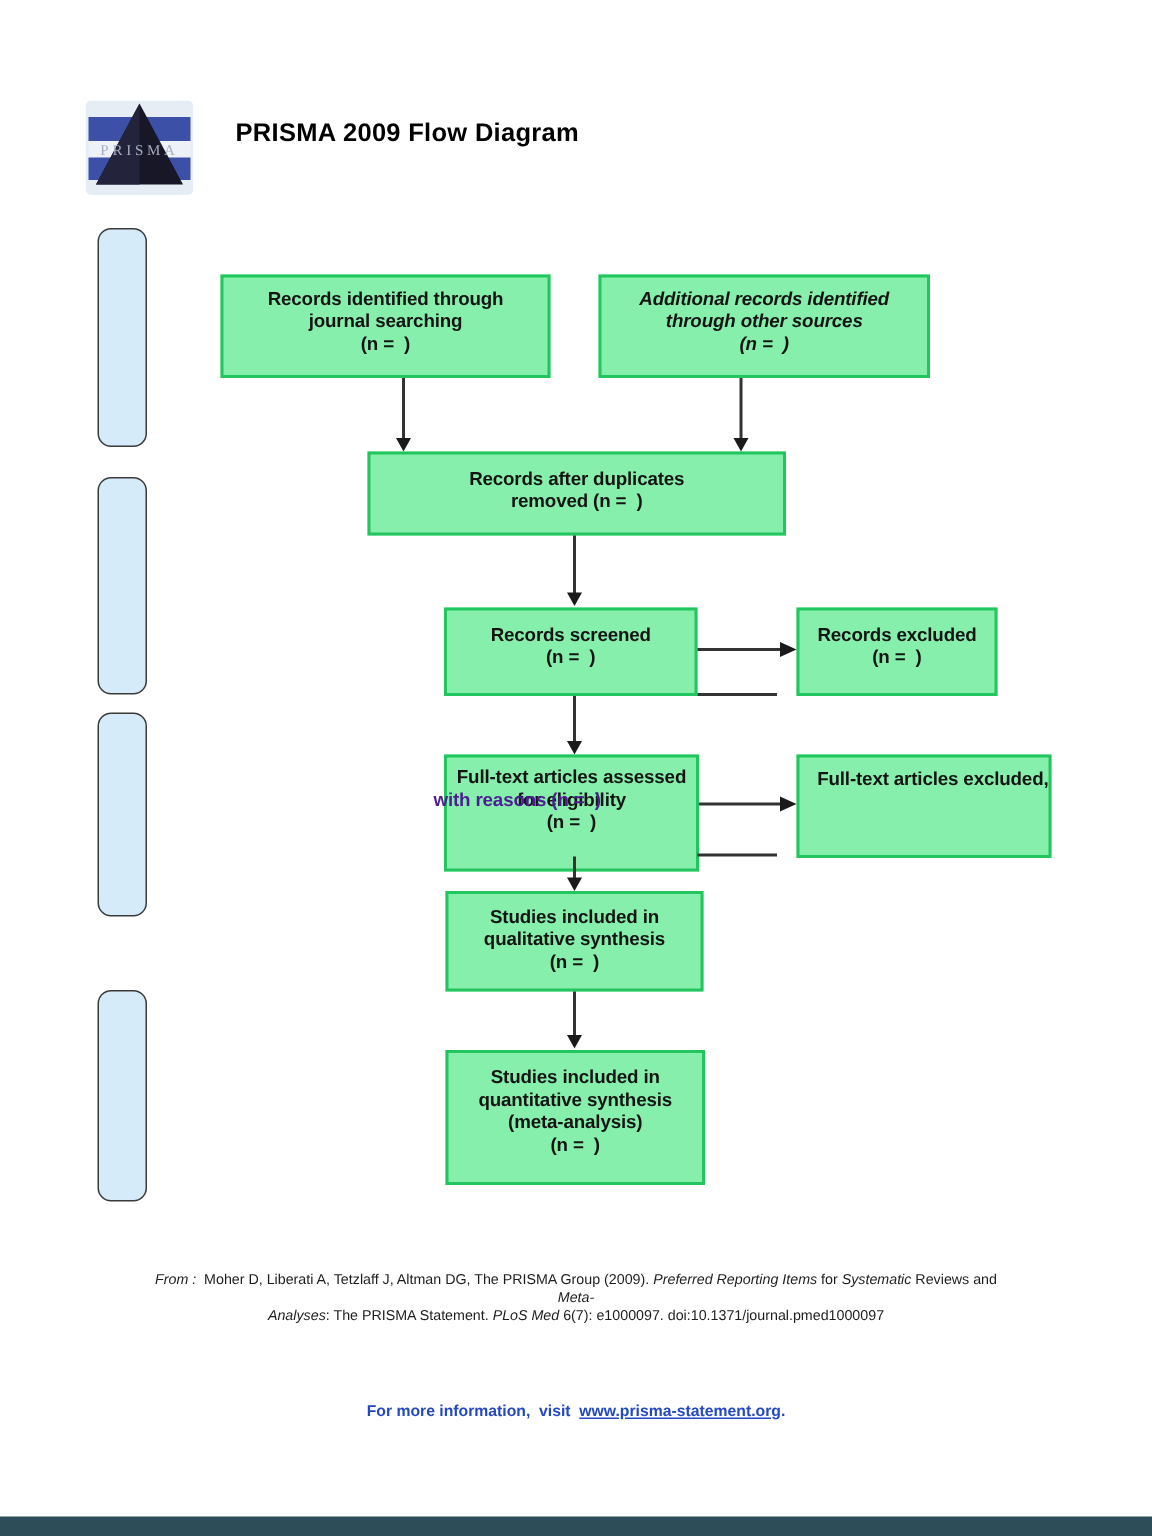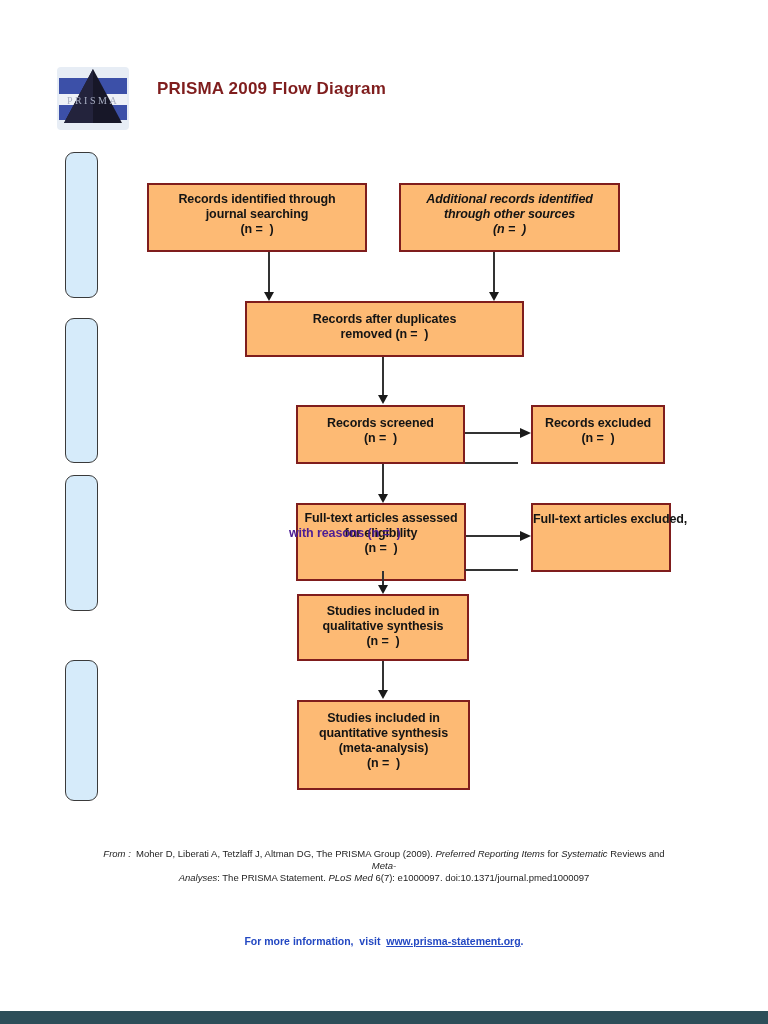--- a/index.html
+++ b/index.html
@@ -3,22 +3,22 @@
 <meta charset="utf-8">
 <style>
   html,body { margin:0; padding:0; }
   body { background:#ffffff; }
   #page {
     position:relative; width:768px; height:1024px; background:#ffffff;
     font-family:"Liberation Sans", sans-serif; overflow:hidden;
   }
   
   .fbox {
-    position:absolute; box-sizing:border-box; background:#fdba74;
-    border:2px solid #7f1d1d; text-align:center; color:#141414;
+    position:absolute; box-sizing:border-box; background:#86efac;
+    border:2px solid #22c55e; text-align:center; color:#141414;
     font-weight:bold; font-size:12.5px; line-height:15px; letter-spacing:-0.1px;
   }
   .fbox .bl { white-space:nowrap; }
   
   .stage-bar {
     position:absolute; left:65px; width:33px; box-sizing:border-box;
     background:#d6ebfa; border:1.5px solid #3a3a3a; border-radius:9px;
   }
   
   .vline { position:absolute; width:2px; background:#333; }
@@ -27,21 +27,21 @@
     position:absolute; width:0; height:0;
     border-left:5px solid transparent; border-right:5px solid transparent;
     border-top:9px solid #1a1a1a;
   }
   .head-right {
     position:absolute; width:0; height:0;
     border-top:5px solid transparent; border-bottom:5px solid transparent;
     border-left:11px solid #1a1a1a;
   }
   
-  #title { position:absolute; left:157px; top:79px; font-size:17px; font-weight:bold; color:#7f1d1d; letter-spacing:0.2px; }
+  #title { position:absolute; left:157px; top:79px; font-size:17px; font-weight:bold; color:#000000; letter-spacing:0.2px; }
   
   #overlap-text {
     position:absolute; left:289px; top:526px; font-weight:bold; font-size:12.5px;
     line-height:15px; color:#4c1d95; white-space:nowrap; letter-spacing:-0.1px;
   }
   
   #citation {
     position:absolute; left:44px; top:848px; width:680px; text-align:center;
     font-size:9.5px; line-height:12px; color:#1d1d1d;
   }
@@ -105,21 +105,21 @@
   </div>
 
   <div class="fbox" style="left:296px; top:503px; width:170px; height:78px; padding-top:6px;">
     <div class="bl">Full-text articles assessed</div>
     <div class="bl">for eligibility</div>
     <div class="bl">(n =&nbsp;&nbsp;)</div>
   </div>
 
   <div id="overlap-text">with reasons (n =&nbsp;&nbsp;)</div>
 
-  <div class="fbox" style="left:531px; top:503px; width:140px; height:69px; padding-top:7px;">
+  <div class="fbox" style="left:531px; top:503px; width:170px; height:69px; padding-top:7px;text-align:right;">
     <div class="bl">Full-text articles excluded,</div>
   </div>
 
   <div class="fbox" style="left:297px; top:594px; width:172px; height:67px; padding-top:8px;">
     <div class="bl">Studies included in</div>
     <div class="bl">qualitative synthesis</div>
     <div class="bl">(n =&nbsp;&nbsp;)</div>
   </div>
 
   <div class="fbox" style="left:297px; top:700px; width:173px; height:90px; padding-top:9px;">

